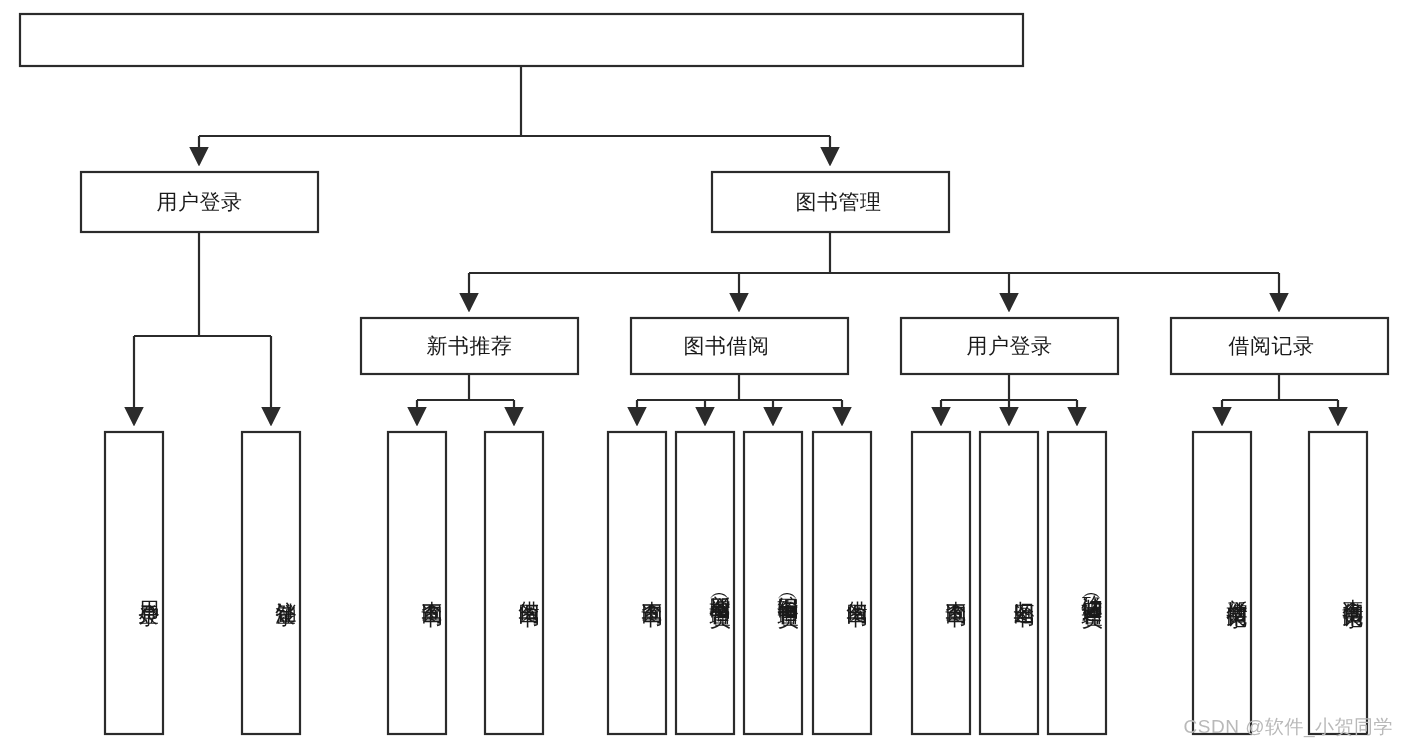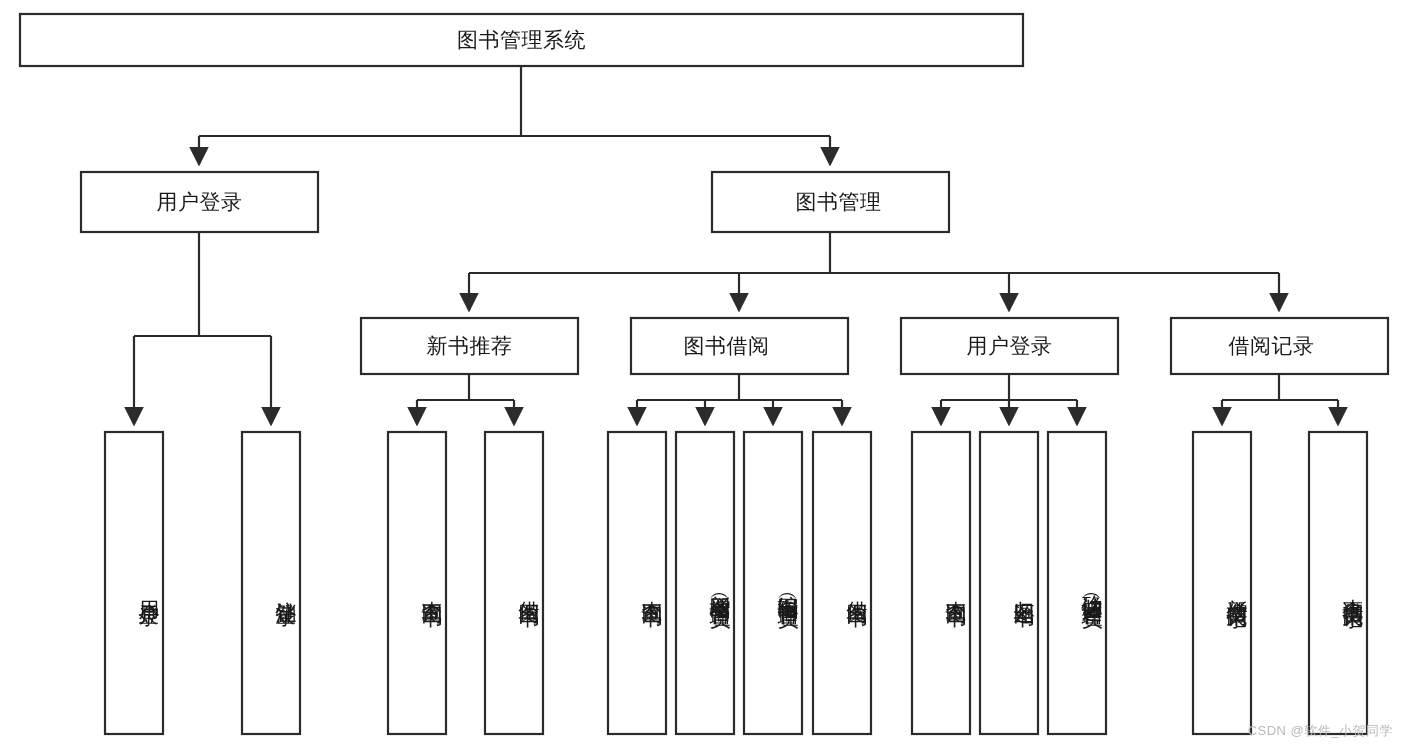--- a/index.html
+++ b/index.html
@@ -63,21 +63,21 @@
     padding-top: 6px;
   }
   .node-label.vertical.tall {
     align-items: flex-start;
     padding-top: 4px;
   }
   #watermark {
     position: absolute;
     right: 12px;
     bottom: 7px;
-    font-size: 13px;
+    font-size: 19px;
     color: #b9b9b9;
     font-family: "Liberation Sans", "DejaVu Sans", sans-serif;
     white-space: nowrap;
     letter-spacing: 0.5px;
     margin-left: 46px;
   }
 </style>
 </head>
 <body>
 
@@ -152,21 +152,20 @@
     <rect class="node-box" x="813" y="432" width="58" height="302"></rect>
 
     <rect class="node-box" x="912" y="432" width="58" height="302"></rect>
     <rect class="node-box" x="980" y="432" width="58" height="302"></rect>
     <rect class="node-box" x="1048" y="432" width="58" height="302"></rect>
 
     <rect class="node-box" x="1193" y="432" width="58" height="302"></rect>
     <rect class="node-box" x="1309" y="432" width="58" height="302"></rect>
   </svg>
 
-  <div class="node-label horizontal" style="left:20px; top:14px; width:1003px; height:52px;">图书管理系统</div>
 
   <div class="node-label horizontal" style="left:81px; top:172px; width:237px; height:60px;">用户登录</div>
   <div class="node-label horizontal" style="left:712px; top:172px; width:237px; height:60px;padding-left:16px;">图书管理</div>
 
   <div class="node-label horizontal" style="left:361px; top:318px; width:217px; height:56px;">新书推荐</div>
   <div class="node-label horizontal" style="left:631px; top:318px; width:191px; height:56px;">图书借阅</div>
   <div class="node-label horizontal" style="left:901px; top:318px; width:217px; height:56px;">用户登录</div>
   <div class="node-label horizontal" style="left:1171px; top:318px; width:201px; height:56px;">借阅记录</div>
 
   <div class="node-label vertical" style="left:105px; top:510px; width:58px; height:150px;">用户登录</div>

